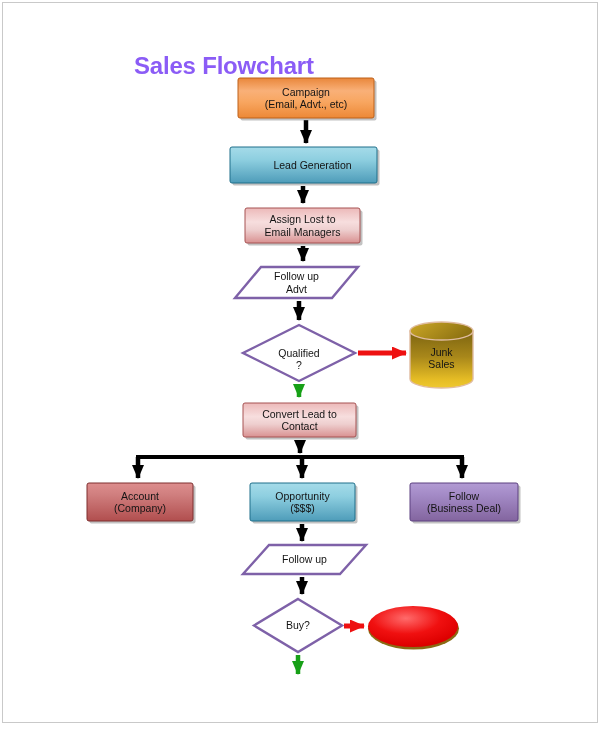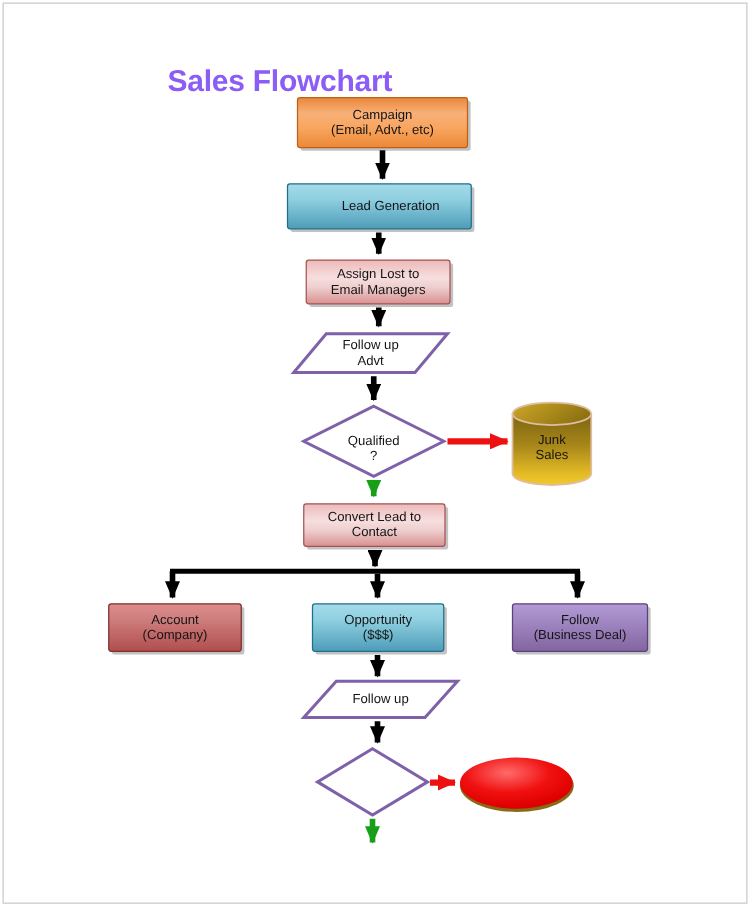--- a/index.html
+++ b/index.html
@@ -220,13 +220,16 @@
     <span>Account</span>
     <span>(Company)</span>
   </div>
   <div class="nl" style="left:410px;top:483px;width:108px;height:38px;">
     <span>Follow</span>
     <span>(Business Deal)</span>
   </div>
   <div class="nl" style="left:243px;top:545px;width:123px;height:29px;">
     <span>Follow up</span>
   </div>
+  <div class="nl" style="left:254px;top:599px;width:88px;height:53px;">
+    <span>Buy?</span>
+  </div>
 </div>
 
 </body></html>

